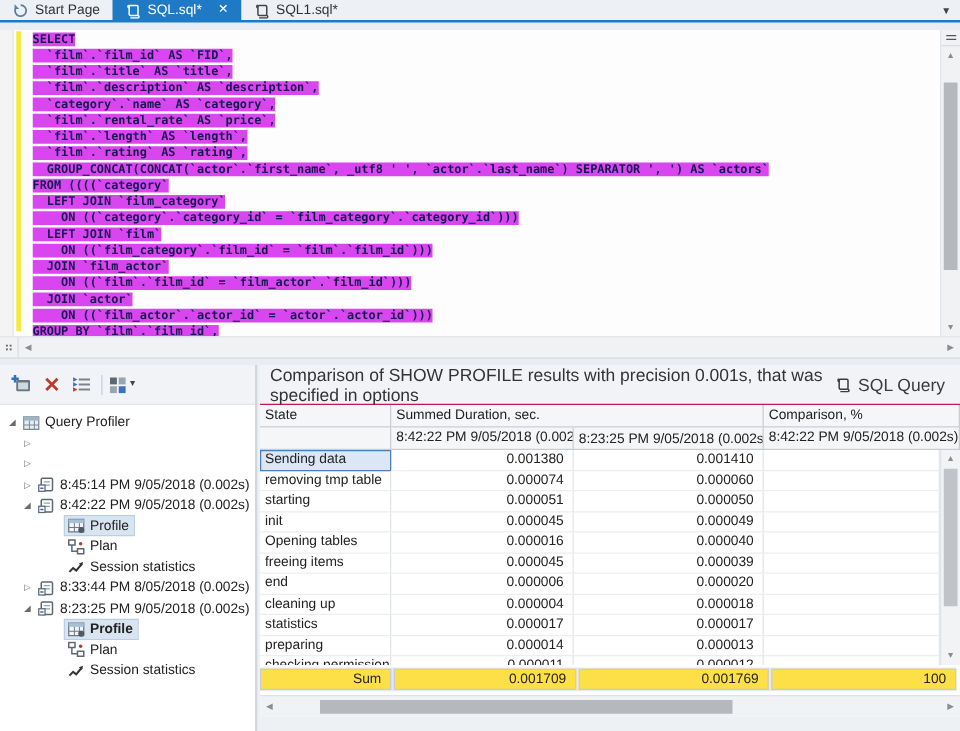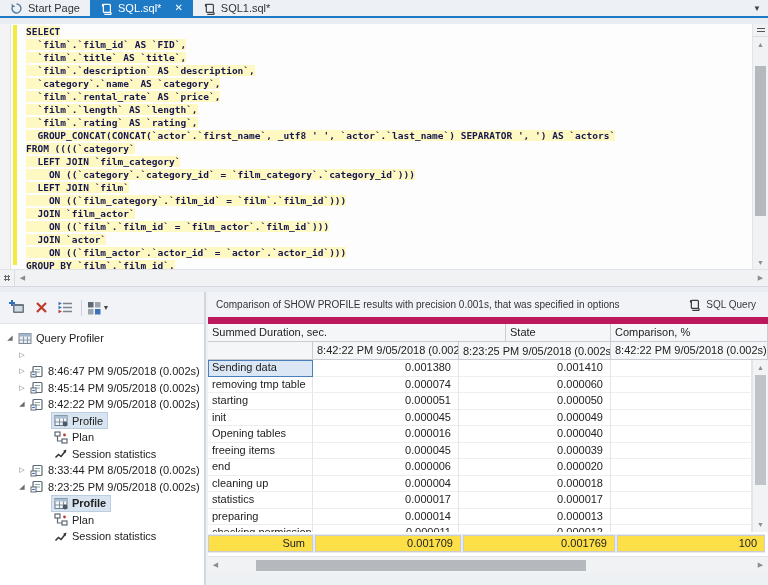--- a/index.html
+++ b/index.html
@@ -16,21 +16,21 @@
   #tab-chevron { margin-left:auto; padding:0 7px; display:flex; align-items:center; font-size:8px; color:#444; }
 
   
   #editor { position:absolute; top:24px; left:0; right:0; height:245px; background:#fdfdfe; }
   #gutter { position:absolute; left:0; top:0; bottom:0; width:11px; background:#f4f4f4; border-right:1px solid #e3e3e3; }
   #changebar { position:absolute; left:13px; top:1px; bottom:4px; width:4px; background:#f2ea3e; }
   #code { position:absolute; left:26px; top:1px; right:17px; bottom:0; overflow:hidden;
           font-family:"DejaVu Sans Mono",monospace; font-size:9.5px; font-weight:600;
           line-height:13px; color:#17174f; white-space:pre; }
   .code-line { height:13px; }
-  .code-line .selstretch { background:#fef9c3; }
+  .code-line .selstretch { background:#d946ef; }
 
   #editor-vscroll { position:absolute; right:0; top:0; bottom:0; width:16px; background:#f1f2f4; border-left:1px solid #e1e4e8; }
   .split-btn { position:absolute; top:0; left:0; right:0; height:13px; border-bottom:1px solid #d9dce0; display:flex; flex-direction:column; align-items:center; justify-content:center; gap:2px; }
   .split-btn i { display:block; width:8px; height:1px; background:#555; }
   .sarrow { position:absolute; left:0; right:0; height:13px; display:flex; align-items:center; justify-content:center; font-size:7px; color:#8a8d92; }
   #ev-up { top:14px; } #ev-down { bottom:0; }
   #ev-thumb { position:absolute; left:2px; right:2px; top:42px; height:150px; background:#b5b8bc; }
 
   #editor-hscroll { position:absolute; top:269px; left:0; right:0; height:18px; background:#f1f2f4;
                     border-top:1px solid #dfe2e6; border-bottom:1px solid #d6dade; display:flex; align-items:center; }
@@ -51,21 +51,21 @@
   .trow { height:16.5px; display:flex; align-items:center; white-space:nowrap; }
   .trow.lvl0 { padding-left:4px; } .trow.lvl1 { padding-left:16px; } .trow.lvl2 { padding-left:40px; }
   .twisty { width:12px; text-align:center; font-size:7px; color:#6b6b6b; flex:none; }
   .tsel { display:inline-flex; align-items:center; gap:4px; padding:1px 4px 1px 2px; }
   .tsel.selected { background:#d8e4f0; outline:1px solid #bccfe2; }
   .tsel.bold .tlabel { font-weight:bold; }
   .ticon { width:14px; height:13px; display:inline-flex; flex:none; }
 
   
   #right-pane { position:absolute; left:208px; top:0; right:0; bottom:0; background:#fff; }
-  #right-header { height:32px; background:#f1f3f6; border-bottom:7px solid #be185d; display:flex; align-items:center; padding:0 8px; font-size:10px; color:#333; }
+  #right-header { height:32px; background:#f1f3f6; border-bottom:1px solid #be185d; display:flex; align-items:center; padding:0 8px; font-size:14px; color:#333; }
   #cmp-title { flex:1; }
   #sqlquery-btn { display:flex; align-items:center; gap:5px; color:#3a3a3a; padding:2px 4px; }
   #sqlquery-btn .ticn { width:13px; height:13px; display:inline-flex; }
 
   #grid { position:absolute; top:32px; left:0; right:0; bottom:0; font-size:11px; color:#222; }
   .ghead { display:flex; height:18px; background:#f5f6f8; }
   .hc { border-right:1px solid #c9cdd3; border-bottom:1px solid #c9cdd3; padding:2px 4px; white-space:nowrap; overflow:hidden; }
   .hc.state { width:105px; } .hc.dur { width:298px; } .hc.pct { flex:1; }
   .hc.v1 { width:146px; } .hc.v2 { width:152px; display:flex; align-items:center; }
   #gbody { position:absolute; top:36px; left:0; right:16px; height:172px; overflow:hidden; }
@@ -195,31 +195,20 @@
               </svg>
             </span>
             <span class="tlabel">Query Profiler</span>
           </span>
         </div>
         <div class="trow lvl1">
           <span class="twisty">▷</span>
         </div>
         <div class="trow lvl1">
           <span class="twisty">▷</span>
-          <span class="tsel">
-            <span class="ticon">
-              <svg width="14" height="13" viewBox="0 0 14 13">
-                <rect x="3" y="1.5" width="9" height="10" rx="1" fill="#fff" stroke="#5d6873" stroke-width="1.2"></rect>
-                <path d="M5 4.5h5M5 7h5" stroke="#8aa" stroke-width="1"></path>
-                <rect x="1" y="7" width="5" height="5" fill="#fff" stroke="#5d6873"></rect>
-                <path d="M2.2 9.5h2.6" stroke="#2f6fbe" stroke-width="1.2"></path>
-              </svg>
-            </span>
-            <span class="tlabel">8:46:47 PM 9/05/2018 (0.002s)</span>
-          </span>
         </div>
         <div class="trow lvl1">
           <span class="twisty">▷</span>
           <span class="tsel">
             <span class="ticon">
               <svg width="14" height="13" viewBox="0 0 14 13">
                 <rect x="3" y="1.5" width="9" height="10" rx="1" fill="#fff" stroke="#5d6873" stroke-width="1.2"></rect>
                 <path d="M5 4.5h5M5 7h5" stroke="#8aa" stroke-width="1"></path>
                 <rect x="1" y="7" width="5" height="5" fill="#fff" stroke="#5d6873"></rect>
                 <path d="M2.2 9.5h2.6" stroke="#2f6fbe" stroke-width="1.2"></path>
@@ -362,22 +351,22 @@
               <rect x="3.6" y="2.6" width="7.6" height="8.6" rx="1" fill="none" stroke="#3a3a3a" stroke-width="1.3"></rect>
               <path d="M3.6 4.6c-1.4 0-1.4-2.2 0-2.2M11 11.2c1.4 0 1.4 2.2 0 2.2H4.6" stroke="#3a3a3a" stroke-width="1.3" fill="none"></path>
             </svg>
         </span>
         <span>SQL Query</span>
       </span>
     </div>
 
     <div id="grid">
       <div class="ghead">
+        <div class="hc state">State</div>
         <div class="hc dur">Summed Duration, sec.</div>
-        <div class="hc state">State</div>
         <div class="hc pct">Comparison, %</div>
       </div>
       <div class="ghead">
         <div class="hc state"></div>
         <div class="hc v1">8:42:22 PM 9/05/2018 (0.002s)</div>
         <div class="hc v2">
           <span>8:23:25 PM 9/05/2018 (0.002s)</span>
 
         </div>
         <div class="hc pct">8:42:22 PM 9/05/2018 (0.002s)</div>

